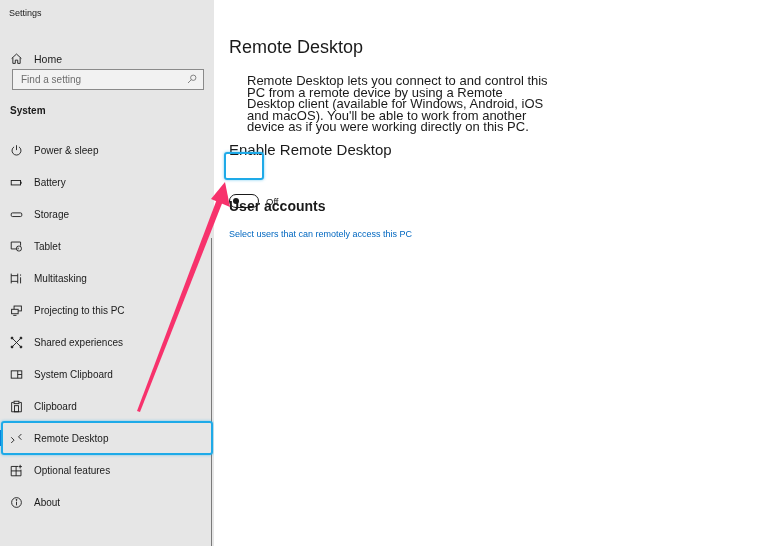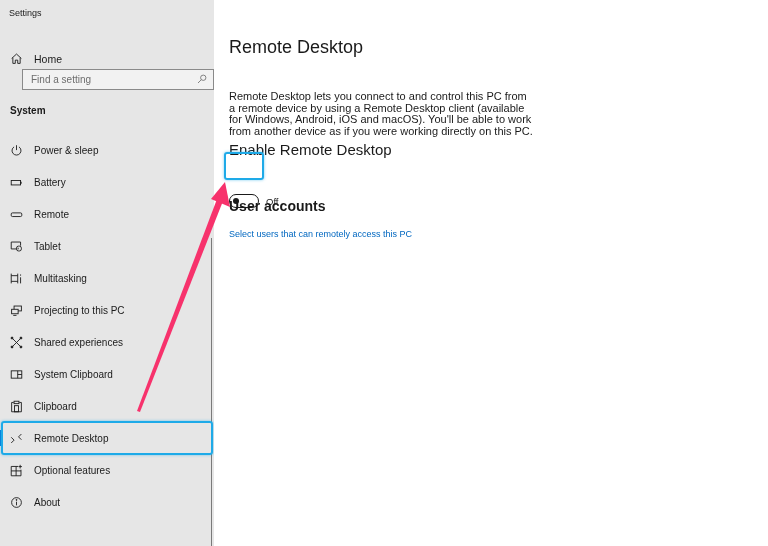--- a/index.html
+++ b/index.html
@@ -22,21 +22,21 @@
       position: absolute; left: 0; width: 212px; height: 32px;
       display: flex; align-items: center; font-size: 10px; color: #1a1a1a;
       cursor: default;
     }
     .nav-row .icon { width: 14px; height: 14px; margin-left: 9px; margin-right: 11px;
       display: flex; align-items: center; justify-content: center; }
     .nav-row .icon svg { width: 13px; height: 13px; }
     .nav-row.home { top: 33px; font-size: 10.5px; align-items: flex-end; }
 
     .search-box {
-      position: absolute; left: 22px; top: 69px; width: 192px; height: 21px;
+      position: absolute; left: 12px; top: 69px; width: 192px; height: 21px;
       border: 1px solid #8a8a8a; background: #f2f2f2;
       display: flex; align-items: center; justify-content: space-between;
       padding: 0 6px 0 8px; font-size: 10px; color: #6d6d6d;
     }
     .search-box svg { width: 10px; height: 10px; }
 
     .section-label { position: absolute; left: 10px; top: 105px; font-size: 10px; font-weight: bold; color: #1a1a1a; }
 
     .nav-row.selected::before {
       content: ""; position: absolute; left: 0; top: 8px; width: 3px; height: 16px; background: #0078d7;
@@ -44,22 +44,22 @@
     .highlight-box {
       position: absolute; left: 1px; top: 421px; width: 212px; height: 34px;
       border: 2px solid #1eaae8; border-radius: 3px;
       box-shadow: 0 0 3px rgba(30,170,232,0.6);
       pointer-events: none;
     }
 
     .content { position: absolute; left: 214px; top: 0; width: 554px; height: 546px; background: #ffffff; }
     .page-title { position: absolute; left: 15px; top: 37px; font-size: 18px; font-weight: normal; color: #1a1a1a; }
     .description {
-      position: absolute; left: 15px; top: 75px; width: 305px;
-      font-size: 11px; line-height: 11.5px; color: #1a1a1a; margin-top: 16px;
+      position: absolute; left: 33px; top: 75px; width: 305px;
+      font-size: 13px; line-height: 11.5px; color: #1a1a1a;
     }
     .toggle-label { position: absolute; left: 15px; top: 141px; font-size: 15px; color: #1a1a1a; }
     .toggle-wrap { position: absolute; left: 15px; top: 158px; display: flex; align-items: center; margin-top: 36px; }
     .toggle {
       width: 30px; height: 14px; border: 1.6px solid #1a1a1a; border-radius: 8px;
       position: relative; background: #fff;
     }
     .toggle .knob {
       position: absolute; left: 3px; top: 2.5px; width: 6px; height: 6px; border-radius: 50%; background: #1a1a1a;
     }
@@ -123,21 +123,21 @@
       </span>
       <span>Battery</span>
     </div>
 
     <div class="nav-row" style="top:198px">
       <span class="icon">
         <svg viewBox="0 0 16 16" fill="none" stroke="#1a1a1a" stroke-width="1.1">
             <rect x="1.5" y="6" width="13" height="4.5" rx="1.5"></rect>
           </svg>
       </span>
-      <span>Remote</span>
+      <span>Storage</span>
     </div>
 
     <div class="nav-row" style="top:230px">
       <span class="icon">
         <svg viewBox="0 0 16 16" fill="none" stroke="#1a1a1a" stroke-width="1.1">
             <path d="M8 11 H1.5 V2.5 H13 V7"></path>
             <rect x="8" y="7.5" width="6" height="6" rx="2.5"></rect>
             <path d="M10 9.5 V11.5"></path>
           </svg>
       </span>

